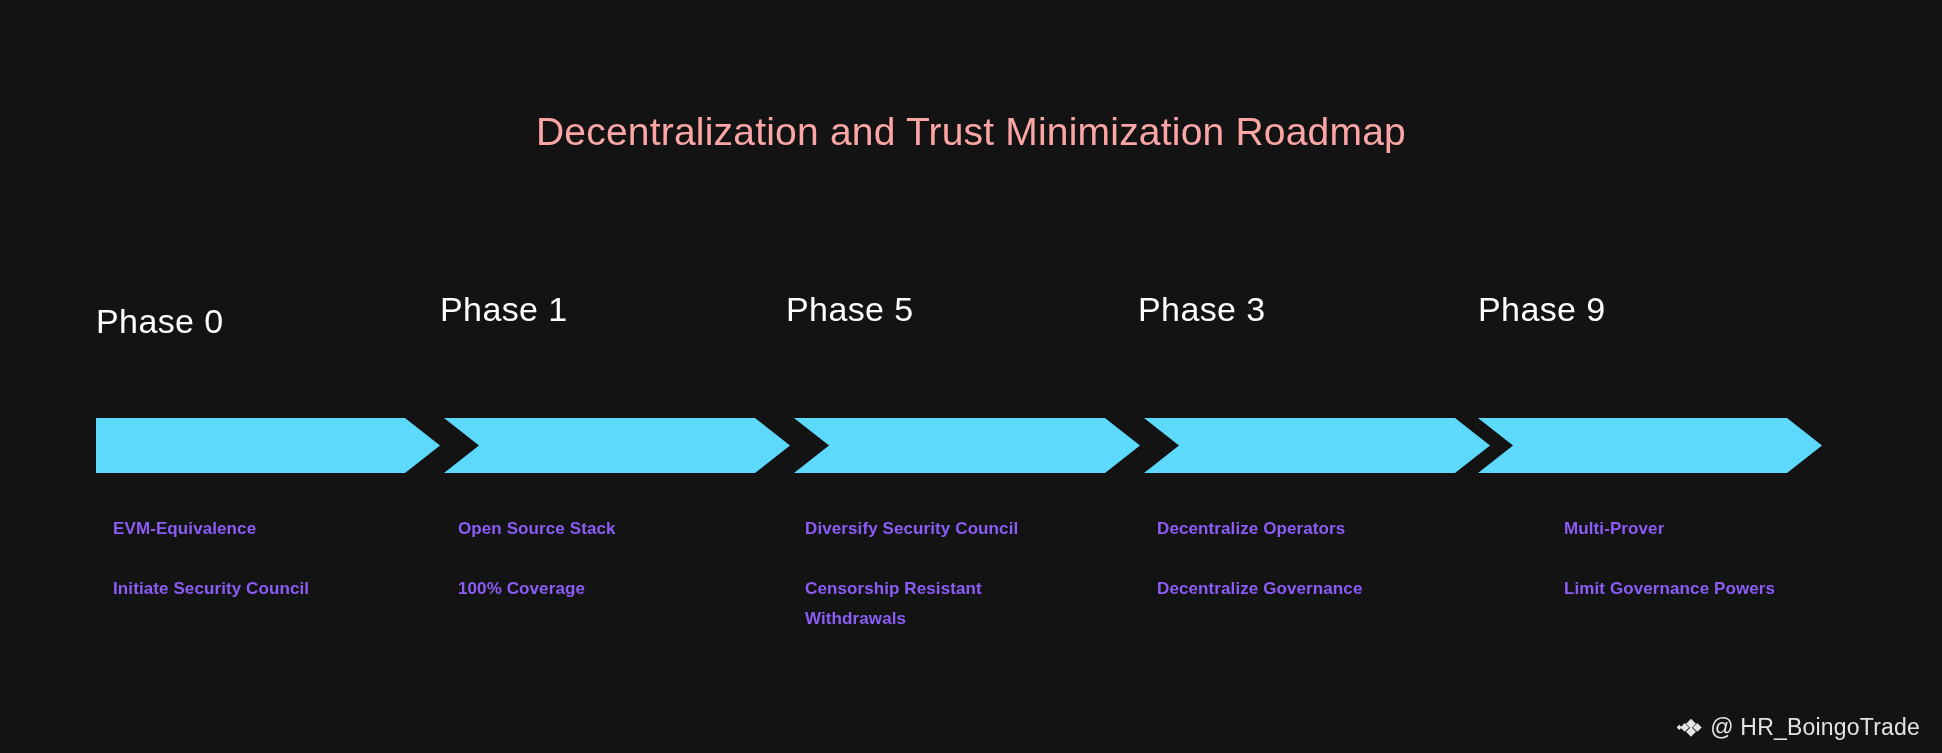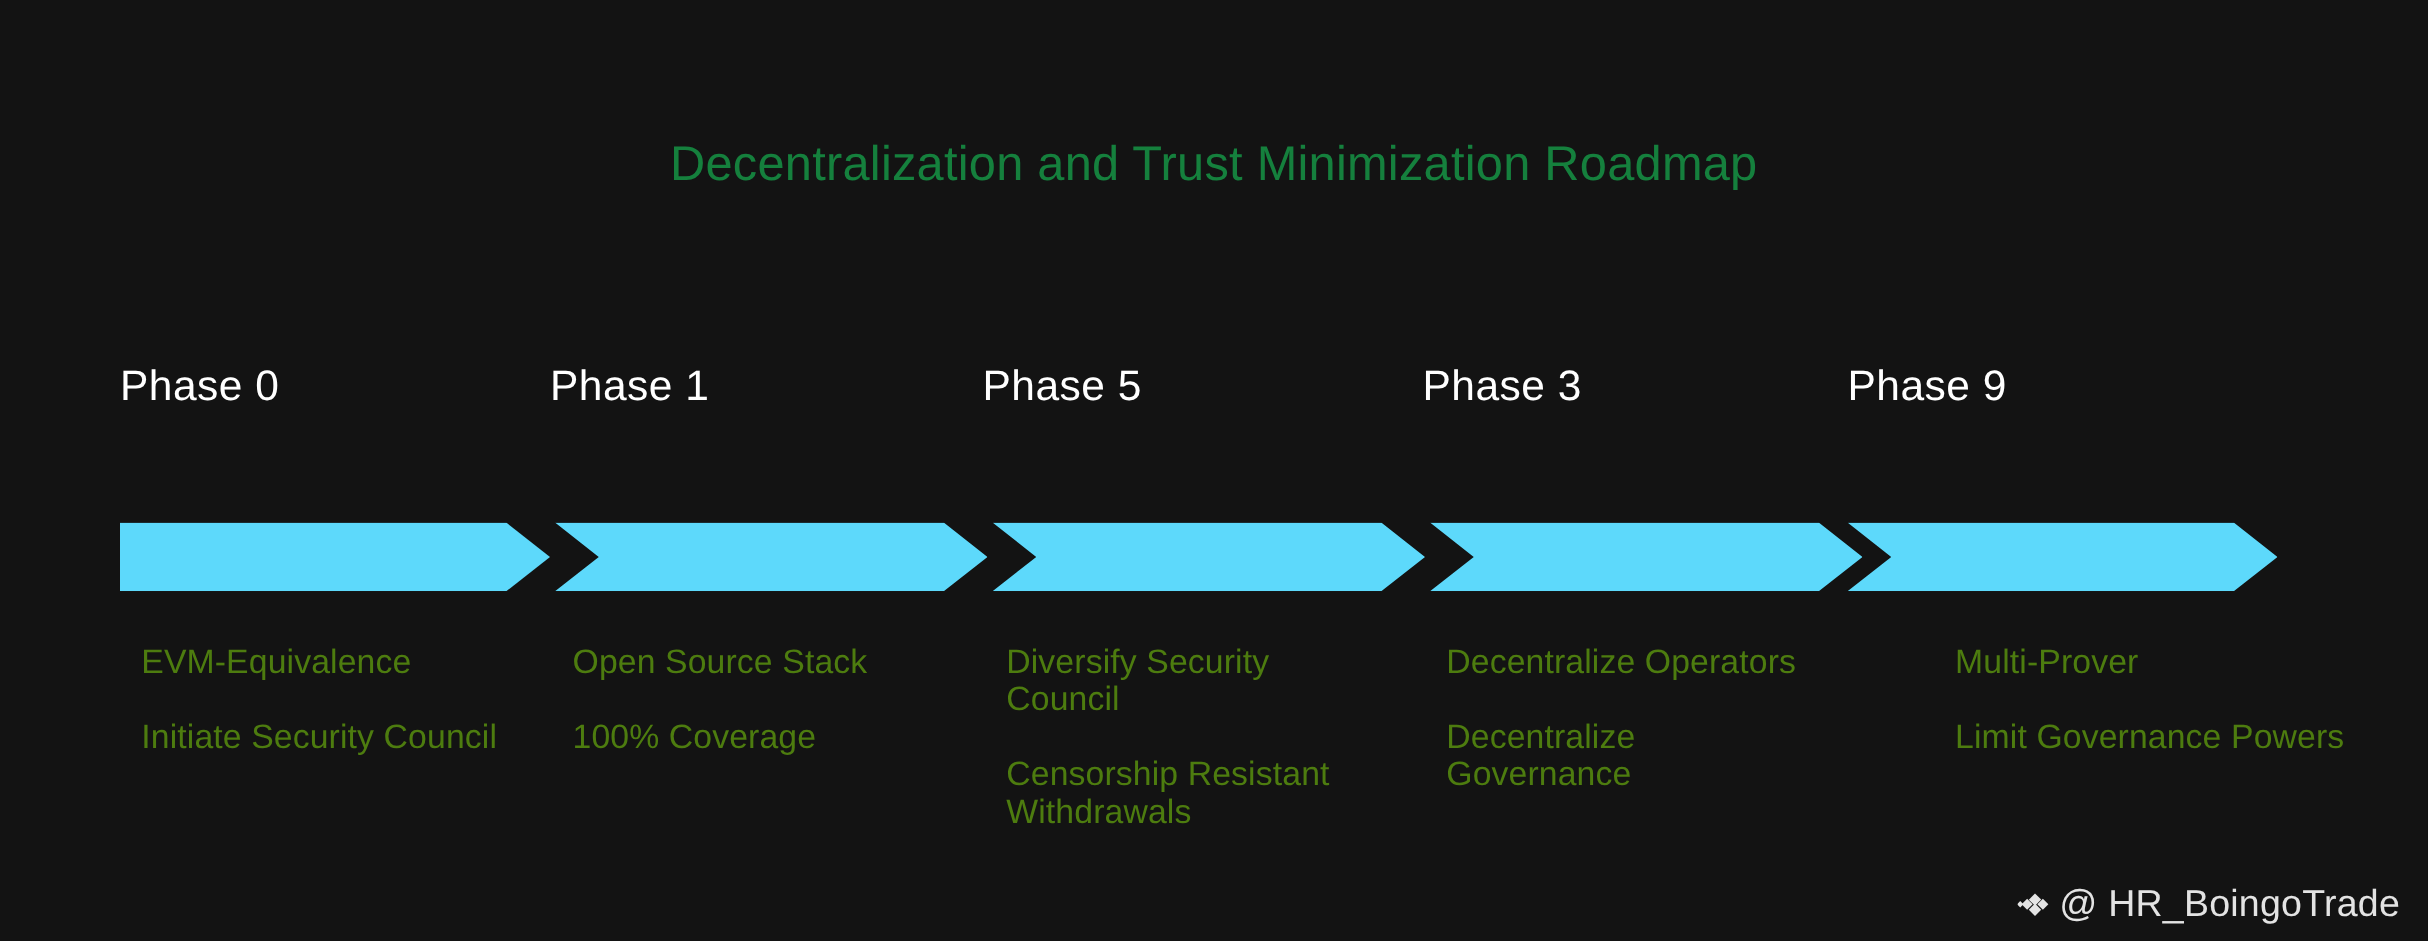--- a/index.html
+++ b/index.html
@@ -20,21 +20,21 @@
     overflow: hidden;
   }
 
   
   .title {
     position: absolute;
     top: 110px;
     left: 0;
     width: 1942px;
     text-align: center;
-    color: #15803d;
+    color: #fca5a5;
     font-size: 39px;
     font-weight: 300;
     letter-spacing: 0.2px;
     white-space: nowrap;
     font-family: "Liberation Sans", sans-serif;
   }
 
   
   .phase-headings {
     position: absolute;
@@ -86,59 +86,59 @@
     top: 514px;
     left: 0;
     width: 1942px;
     height: 180px;
   }
   .milestone-col {
     position: absolute;
     top: 0;
   }
   .milestone {
-    color: #4d7c0f;
-    font-size: 27px;
-    font-weight: normal;
+    color: #8b5cf6;
+    font-size: 17px;
+    font-weight: bold;
     line-height: 30px;
     letter-spacing: 0.1px;
   }
   .milestone.m1 { margin-bottom: 30px; }
 
   
   .watermark {
     position: absolute;
     right: 22px;
     bottom: 12px;
     display: flex;
     align-items: center;
     gap: 7px;
     color: #efefef;
-    font-size: 30px;
+    font-size: 23px;
     font-weight: 400;
     letter-spacing: 0.2px;
     opacity: 0.95;
   }
   .wm-logo {
     display: inline-block;
     width: 26px;
     height: 26px;
     position: relative;
   }
   .wm-handle { white-space: nowrap; position: relative; }
 </style>
 </head>
 <body>
 
 <div class="canvas">
 
   <div class="title">Decentralization and Trust Minimization Roadmap</div>
 
   <div class="phase-headings">
-    <div class="phase-heading" style="left:0px;">Phase 0</div>
+    <div class="phase-heading" style="left:0px;margin-top:12px;">Phase 0</div>
     <div class="phase-heading" style="left:344px;">Phase 1</div>
     <div class="phase-heading" style="left:690px;">Phase 5</div>
     <div class="phase-heading" style="left:1042px;">Phase 3</div>
     <div class="phase-heading" style="left:1382px;">Phase 9</div>
   </div>
 
   <div class="chevron-bar">
     <div class="chevron first" style="left:96px;  width:344px;"></div>
     <div class="chevron mid" style="left:444px; width:346px;"></div>
     <div class="chevron mid" style="left:794px; width:346px;"></div>

